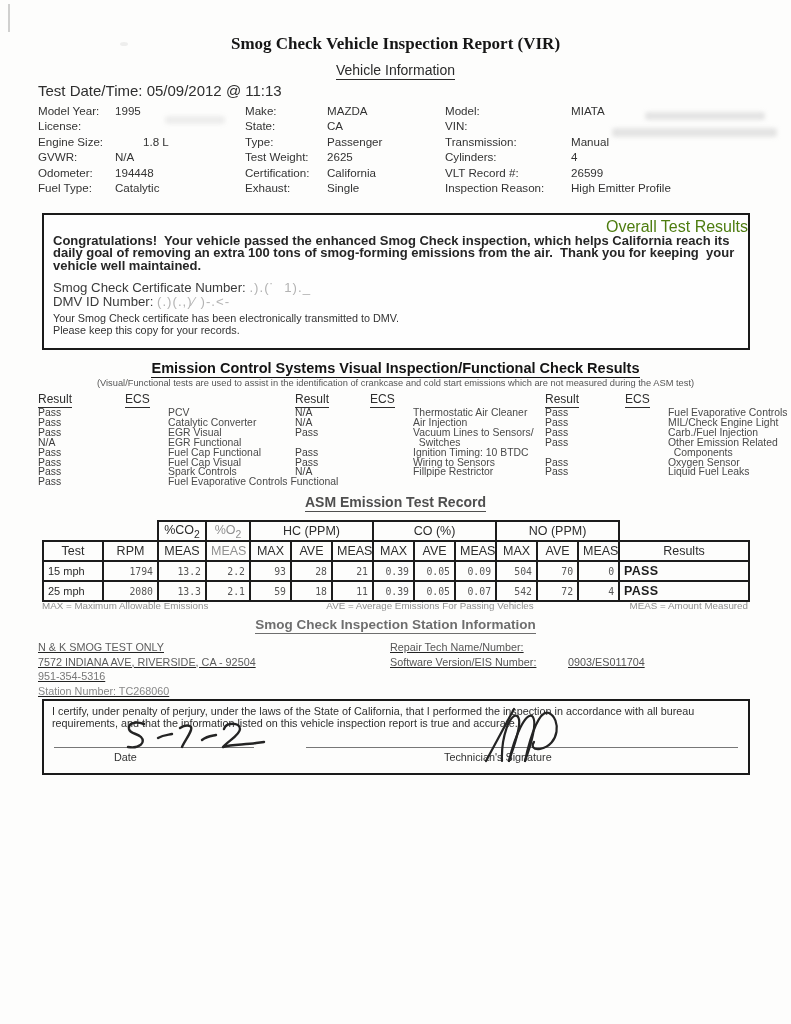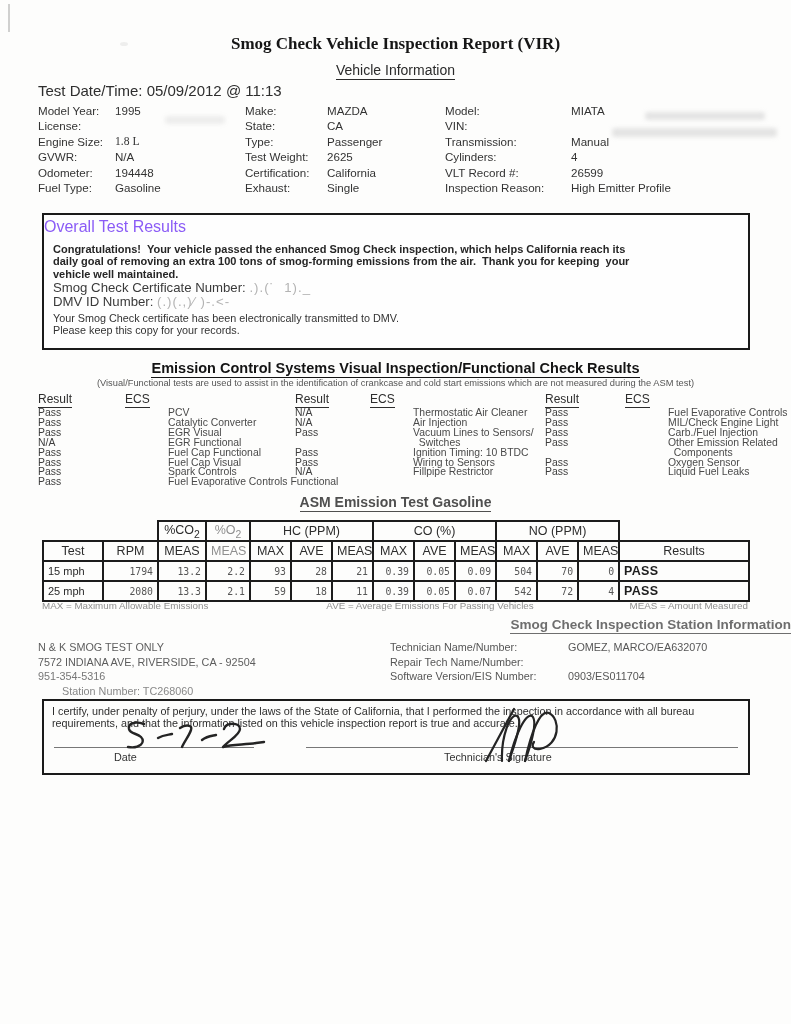--- a/index.html
+++ b/index.html
@@ -1,21 +1,21 @@
 <!DOCTYPE html>
 <html><head>
 <meta charset="utf-8">
 <style>
   html,body{margin:0;padding:0;background:#ffffff;}
   .page{position:relative;width:791px;height:1024px;background:#fdfdfc;overflow:hidden;
         font-family:"Liberation Sans",sans-serif;color:#222;}
   .abs{position:absolute;}
   .center{text-align:center;}
   .u{display:inline-block;border-bottom:1.6px solid currentColor;padding-bottom:1px;}
-  .mono{font-family:Liberation Serif, serif;}
+  .mono{font-family:Liberation Sans, sans-serif;margin-left:28px;}
 
   
   .artifact{position:absolute;background:#9a9a9a;opacity:.45;}
   .smudge{position:absolute;background:#d9d9d9;filter:blur(2px);opacity:.7;border-radius:3px;}
 
   
   .doc-title{left:0;right:0;top:34px;font-family:"Liberation Serif",serif;font-weight:bold;font-size:17px;color:#161616;}
   .vi-heading{left:0;right:0;top:62px;font-size:14px;color:#2a2a2a;}
   .test-dt{left:38px;top:82px;font-size:15px;color:#2e2e2e;}
 
@@ -25,22 +25,22 @@
   .vi-col:nth-child(1){width:207px;}
   .vi-col:nth-child(2){width:200px;}
   .vi-col:nth-child(3){flex:1;}
   .vi-row{display:flex;white-space:pre;}
   .vi-col:nth-child(1) .vi-label{width:77px;}
   .vi-col:nth-child(2) .vi-label{width:82px;}
   .vi-col:nth-child(3) .vi-label{width:126px;}
 
   
   .overall-box{left:42px;top:213px;width:704px;height:133px;border:2px solid #1a1a1a;background:#fefefe;}
-  .overall-title{position:absolute;left:0;right:0;top:3px;text-align:left;font-size:16px;color:#8b5cf6;}
-  .congrats{position:absolute;left:9px;top:28px;font-size:11px;font-weight:bold;line-height:12.4px;color:#262626;white-space:pre;}
+  .overall-title{position:absolute;left:0;right:0;top:3px;text-align:right;font-size:16px;color:#4d7c0f;}
+  .congrats{position:absolute;left:9px;top:20px;font-size:13px;font-weight:bold;line-height:12.4px;color:#262626;white-space:pre;}
   .certline{position:absolute;left:9px;top:66px;font-size:13.2px;color:#3a3a3a;line-height:13.5px;white-space:pre;}
   .redacted{color:#b3b3b3;filter:blur(.5px);letter-spacing:1px;}
   .overall-notes{position:absolute;left:9px;top:98px;font-size:10.8px;line-height:11.8px;color:#333;}
 
   
   .ecs-heading{left:0;right:0;top:360px;font-size:14.5px;font-weight:bold;color:#141414;}
   .ecs-sub{left:0;right:0;top:378px;font-size:9.3px;color:#555;}
   .ecs-headrow{left:38px;top:392px;right:12px;display:grid;grid-template-columns:87px 170px 75px 175px 80px auto;font-size:12px;color:#2d2d2d;}
   .ecs-grid{left:38px;top:408px;right:12px;display:grid;grid-template-columns:87px 170px 75px 175px 80px auto;
             font-size:10.4px;line-height:9.9px;color:#3d3d3d;}
@@ -55,22 +55,22 @@
   table.asm th{font-size:12.5px;color:#2c2c2c;text-align:center;}
   table.asm td.num{font-family:"DejaVu Sans Mono",monospace;font-size:9.8px;color:#565656;text-align:right;border-radius:7px;}
   table.asm td.test{font-size:11px;color:#2a2a2a;text-align:left;}
   table.asm td.pass{font-size:12.5px;color:#1e1e1e;text-align:left;font-weight:bold;letter-spacing:.3px;}
   table.asm th.faded{color:#8f8f8f;}
   .asm-foot{left:42px;top:600px;width:706px;display:flex;font-size:9.8px;color:#8f8f8f;}
   .asm-foot span:nth-child(2){margin-left:118px;}
   .asm-foot span:nth-child(3){margin-left:auto;}
 
   
-  .station-heading{left:0;right:0;top:617px;font-size:13.5px;font-weight:bold;color:#6e6e6e;text-align:right;}
-  .station-cols{left:38px;top:640px;right:12px;display:flex;font-size:10.8px;line-height:14.5px;}
+  .station-heading{left:0;right:0;top:617px;font-size:13.5px;font-weight:bold;color:#6e6e6e;}
+  .station-cols{left:38px;top:640px;right:12px;display:flex;font-size:10.8px;line-height:14.5px;text-decoration:underline;}
   .station-left{width:352px;color:#5d5d5d;}
   .station-right{flex:1;color:#565656;}
   .st-row{display:flex;}
   .st-label{width:178px;}
 
   
   .certify-box{left:42px;top:699px;width:704px;height:72px;border:2px solid #1a1a1a;}
   .certify-text{position:absolute;left:8px;top:4px;font-size:10.8px;line-height:12.2px;color:#2e2e2e;white-space:pre;}
   .sigline{position:absolute;border-bottom:1.4px solid #777;}
   .date-line{left:10px;top:46px;width:200px;}
@@ -97,21 +97,21 @@
   </div>
   <div class="abs test-dt">Test Date/Time: 05/09/2012 @ 11:13</div>
 
   <div class="abs vehicle-grid">
       <div class="vi-col">
         <div class="vi-row"><span class="vi-label">Model Year:</span><span class="vi-value">1995</span></div>
         <div class="vi-row"><span class="vi-label">License:</span><span class="vi-value"></span></div>
         <div class="vi-row"><span class="vi-label">Engine Size:</span><span class="vi-value mono">1.8 L</span></div>
         <div class="vi-row"><span class="vi-label">GVWR:</span><span class="vi-value">N/A</span></div>
         <div class="vi-row"><span class="vi-label">Odometer:</span><span class="vi-value">194448</span></div>
-        <div class="vi-row"><span class="vi-label">Fuel Type:</span><span class="vi-value">Gasoline</span></div>
+        <div class="vi-row"><span class="vi-label">Fuel Type:</span><span class="vi-value">Catalytic</span></div>
       </div>
       <div class="vi-col">
         <div class="vi-row"><span class="vi-label">Make:</span><span class="vi-value">MAZDA</span></div>
         <div class="vi-row"><span class="vi-label">State:</span><span class="vi-value">CA</span></div>
         <div class="vi-row"><span class="vi-label">Type:</span><span class="vi-value">Passenger</span></div>
         <div class="vi-row"><span class="vi-label">Test Weight:</span><span class="vi-value">2625</span></div>
         <div class="vi-row"><span class="vi-label">Certification:</span><span class="vi-value">California</span></div>
         <div class="vi-row"><span class="vi-label">Exhaust:</span><span class="vi-value">Single</span></div>
       </div>
       <div class="vi-col">
@@ -194,21 +194,21 @@
       <div class="ecs-name">Liquid Fuel Leaks</div>
       <div class="ecs-result">Pass</div>
       <div class="ecs-name">Fuel Evaporative Controls Functional</div>
       <div class="ecs-result"></div>
       <div class="ecs-name"></div>
       <div class="ecs-result"></div>
       <div class="ecs-name"></div>
     </div>
 
   <div class="abs asm-heading center">
-    <span class="u">ASM Emission Test Gasoline</span>
+    <span class="u">ASM Emission Test Record</span>
   </div>
   <div class="abs asm-table-wrap">
     <table class="asm">
       <colgroup>
         <col style="width:60px">
           <col style="width:55px">
           <col style="width:48px">
           <col style="width:44px">
         <col style="width:41px">
           <col style="width:41px">
@@ -289,27 +289,23 @@
     </div>
 
   <div class="abs station-heading center">
     <span class="u">Smog Check Inspection Station Information</span>
   </div>
   <div class="abs station-cols">
     <div class="station-left">
       <div>N &amp; K SMOG TEST ONLY</div>
       <div>7572 INDIANA AVE, RIVERSIDE, CA - 92504</div>
       <div style="color:#777;">951-354-5316</div>
-      <div style="color:#888;margin-left:24px;">Station Number: TC268060</div>
+      <div style="color:#888;">Station Number: TC268060</div>
     </div>
     <div class="station-right">
-        <div class="st-row">
-          <span class="st-label">Technician Name/Number:</span>
-          <span class="st-value">GOMEZ, MARCO/EA632070</span>
-        </div>
         <div class="st-row">
           <span class="st-label">Repair Tech Name/Number:</span>
           <span class="st-value"></span>
         </div>
         <div class="st-row">
           <span class="st-label">Software Version/EIS Number:</span>
           <span class="st-value">0903/ES011704</span>
         </div>
       </div>
   </div>

